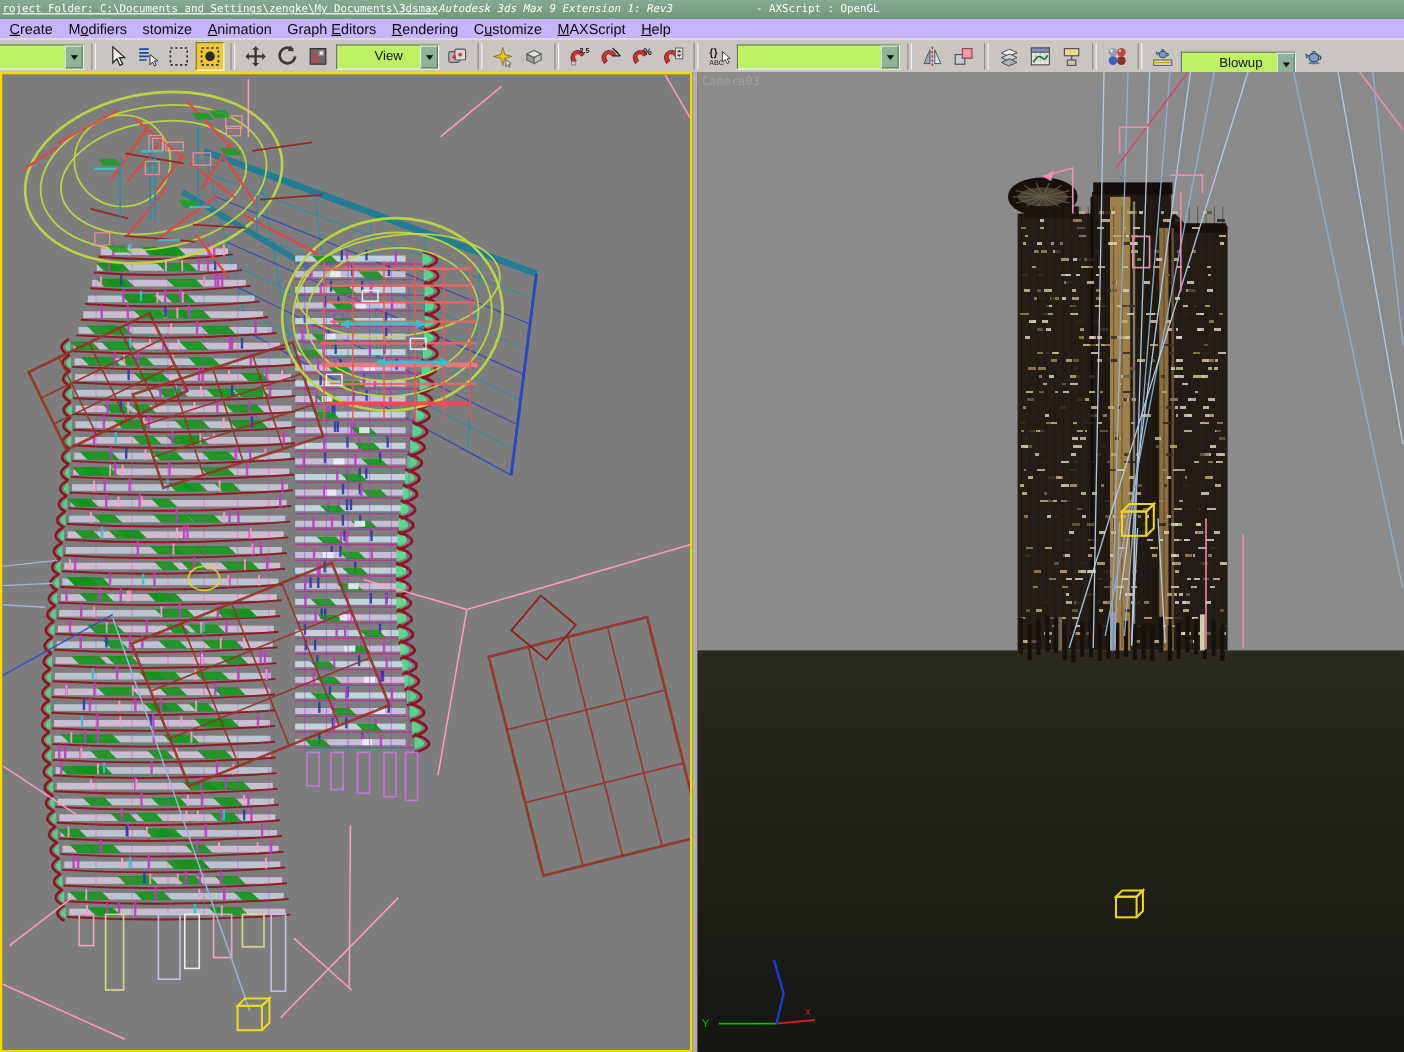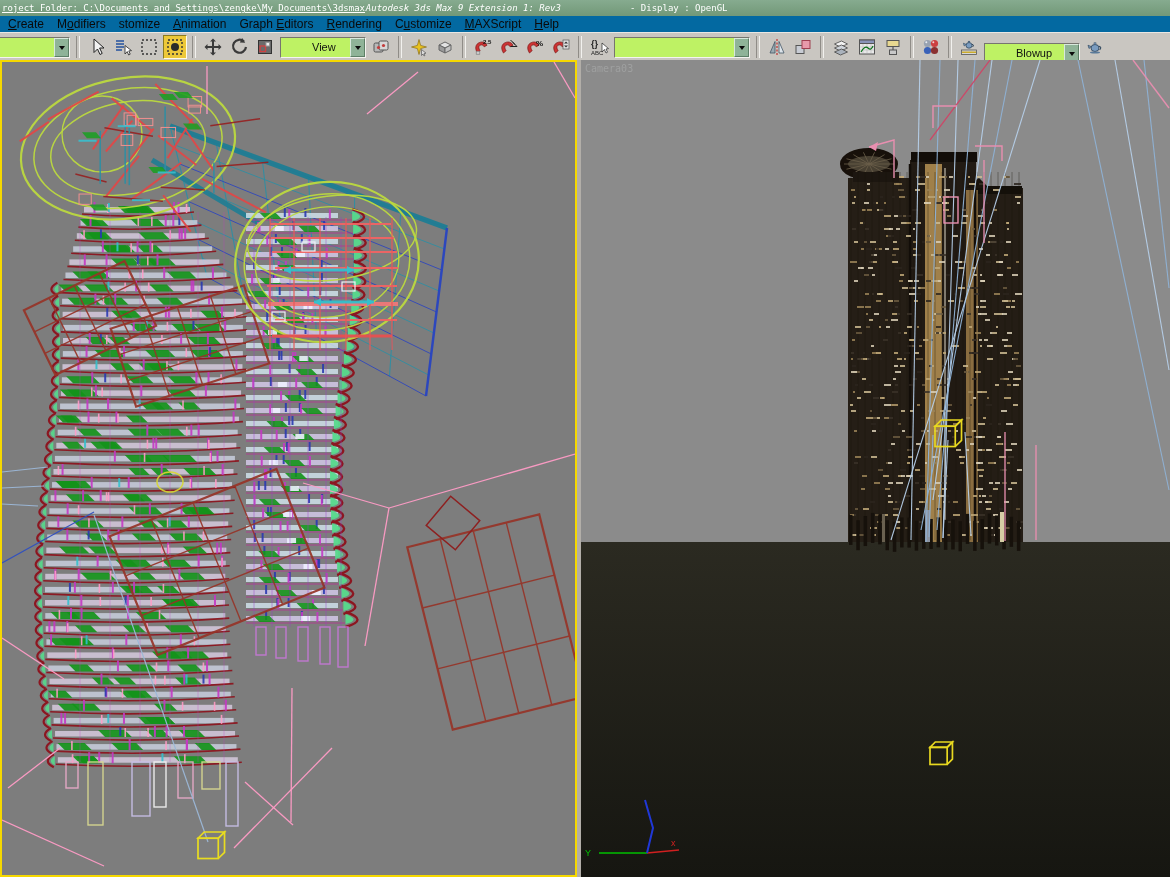--- a/index.html
+++ b/index.html
@@ -5,21 +5,21 @@
   html,body{margin:0;padding:0;background:#c9c6c1;width:1170px;height:877px;overflow:hidden;
     font-family:"Liberation Sans",sans-serif;}
   #app{position:relative;width:1170px;height:877px;}
   
   .titlebar{position:absolute;left:0;top:0;width:1170px;height:16px;
     background:linear-gradient(#86ab8f,#729878);color:#fff;
     font-family:"DejaVu Sans Mono",monospace;font-size:9px;line-height:16px;}
   .tseg{position:absolute;top:0;white-space:nowrap;}
   .tseg.t1{left:2px;text-decoration:underline;} .tseg.t2{left:355px;font-style:italic;} .tseg.t3{left:630px;}
   
-  .menubar{position:absolute;left:0;top:16px;width:1170px;height:16px;background:#0369a1;
+  .menubar{position:absolute;left:0;top:16px;width:1170px;height:16px;background:#c4b5fd;
     font-size:12px;color:#0a0a0a;display:flex;align-items:center;}
   .mi{margin-left:13px;white-space:nowrap;cursor:default;}
   .mi:first-child{margin-left:8px;}
   .mi u{text-decoration:underline;}
   
   .toolbar{position:absolute;left:0;top:32px;width:1170px;height:28px;background:#c9c6c1;
     border-top:1px solid #e9e7e3;border-bottom:1px solid #8f8c87;display:flex;align-items:center;}
   .tbtn{width:24px;height:24px;margin:0 1px;display:flex;align-items:center;justify-content:center;flex:none;}
   .tbtn.active{background:#edc839;border:1px solid;border-color:#8a7a20 #fffbe8 #fffbe8 #8a7a20;width:22px;height:22px;}
   .tsep{width:2px;height:22px;margin:0 4px;border-left:1px solid #8f8c87;border-right:1px solid #f2f1ee;flex:none;}
@@ -43,21 +43,21 @@
   svg text{font-family:"Liberation Sans",sans-serif;}
 </style>
 </head>
 <body>
 
 <div id="app">
 
   <div class="titlebar">
     <span class="tseg t1">roject Folder: C:\Documents and Settings\zengke\My Documents\3dsmax</span>
     <span class="tseg t2">- Autodesk 3ds Max 9 Extension 1: Rev3</span>
-    <span class="tseg t3">- Display : OpenGL</span>
+    <span class="tseg t3">- AXScript : OpenGL</span>
   </div>
 
   <div class="menubar" id="menubar">
       <span class="mi"><u>C</u>reate</span>
       <span class="mi">M<u>o</u>difiers</span>
       <span class="mi">stomize</span>
       <span class="mi"><u>A</u>nimation</span>
       <span class="mi">Graph <u>E</u>ditors</span>
       <span class="mi"><u>R</u>endering</span>
       <span class="mi">C<u>u</u>stomize</span>

